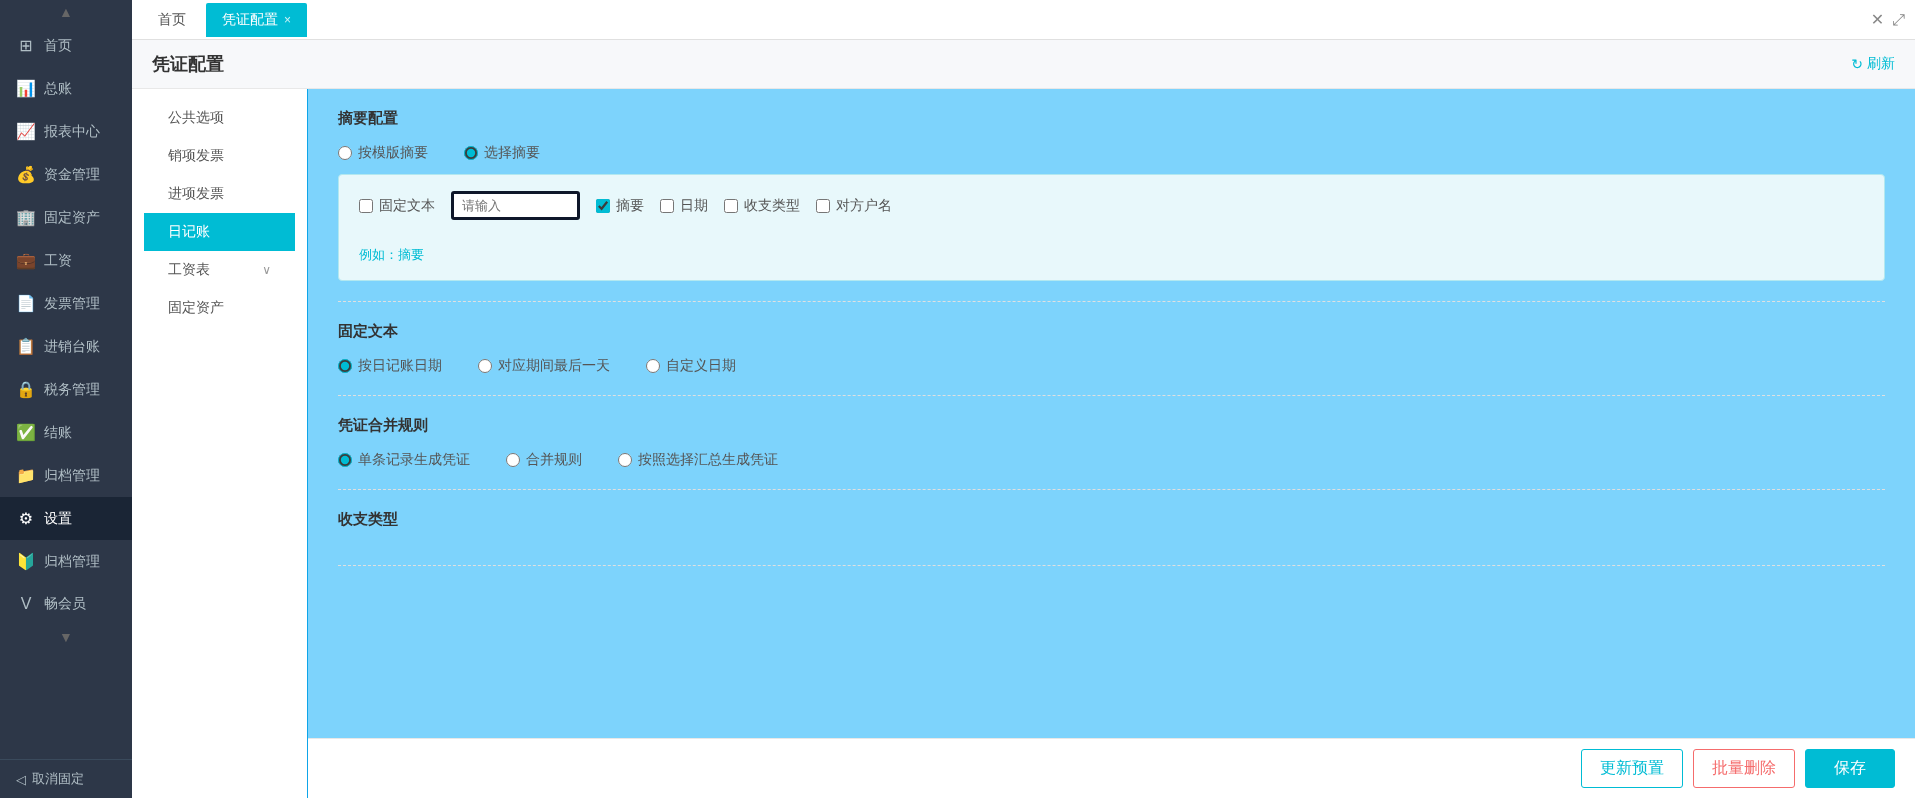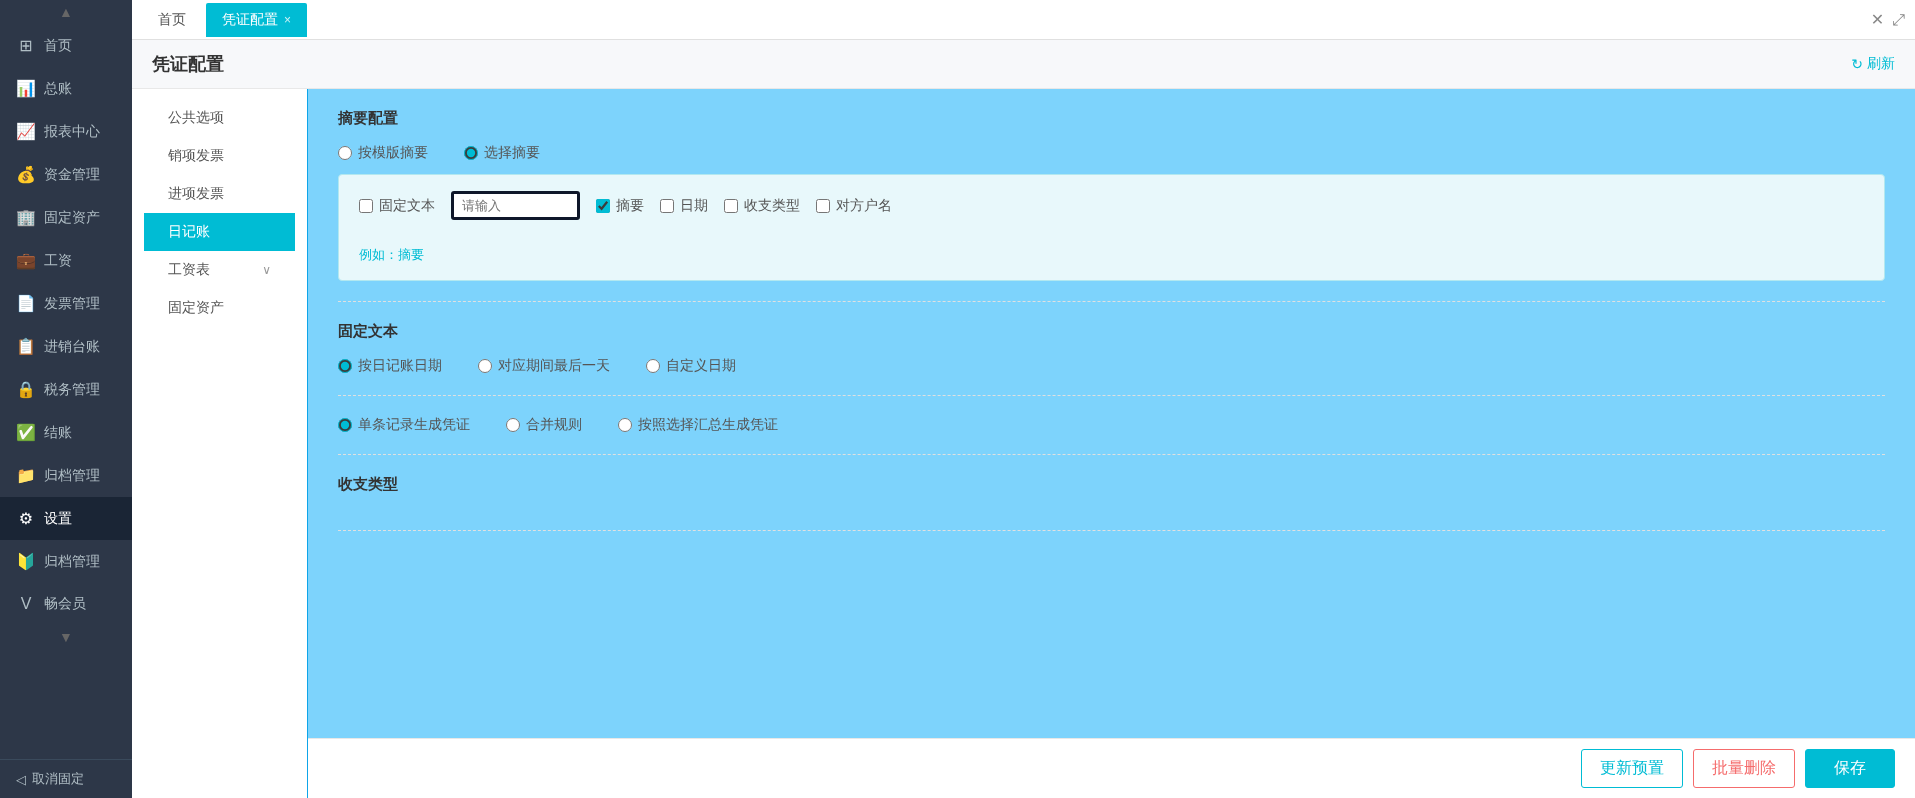--- a/index.html
+++ b/index.html
@@ -441,20 +441,21 @@
               <span>对应期间最后一天</span>
             </label>
             <label class="radio-item">
               <input type="radio" name="date" style="">
               <span>自定义日期</span>
             </label>
           </div>
         </div>
 
         <div class="section">
+          <div class="section-title">凭证合并规则</div>
           <div class="radio-group">
             <label class="radio-item">
               <input type="radio" name="merge" checked="" style="">
               <span>单条记录生成凭证</span>
             </label>
             <label class="radio-item">
               <input type="radio" name="merge" style="">
               <span>合并规则</span>
             </label>
             <label class="radio-item">

